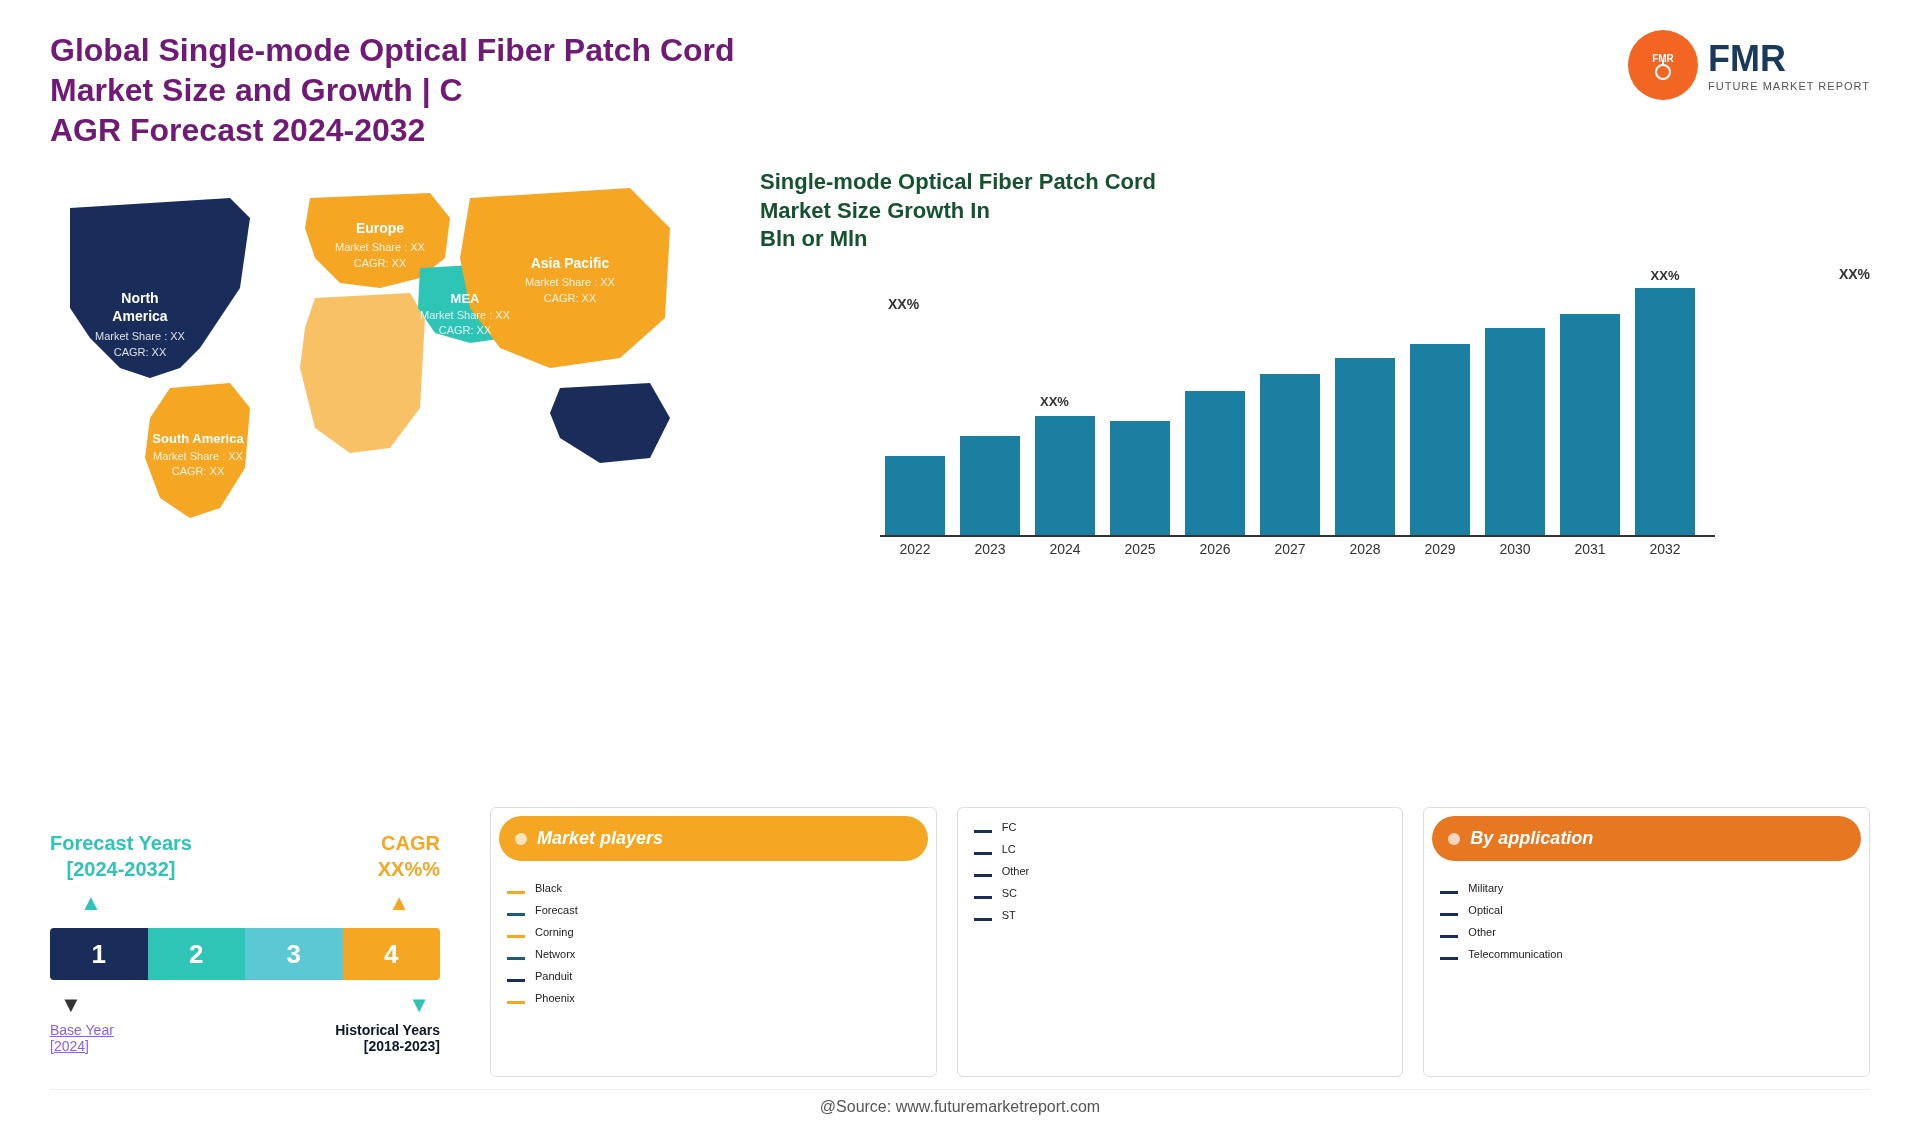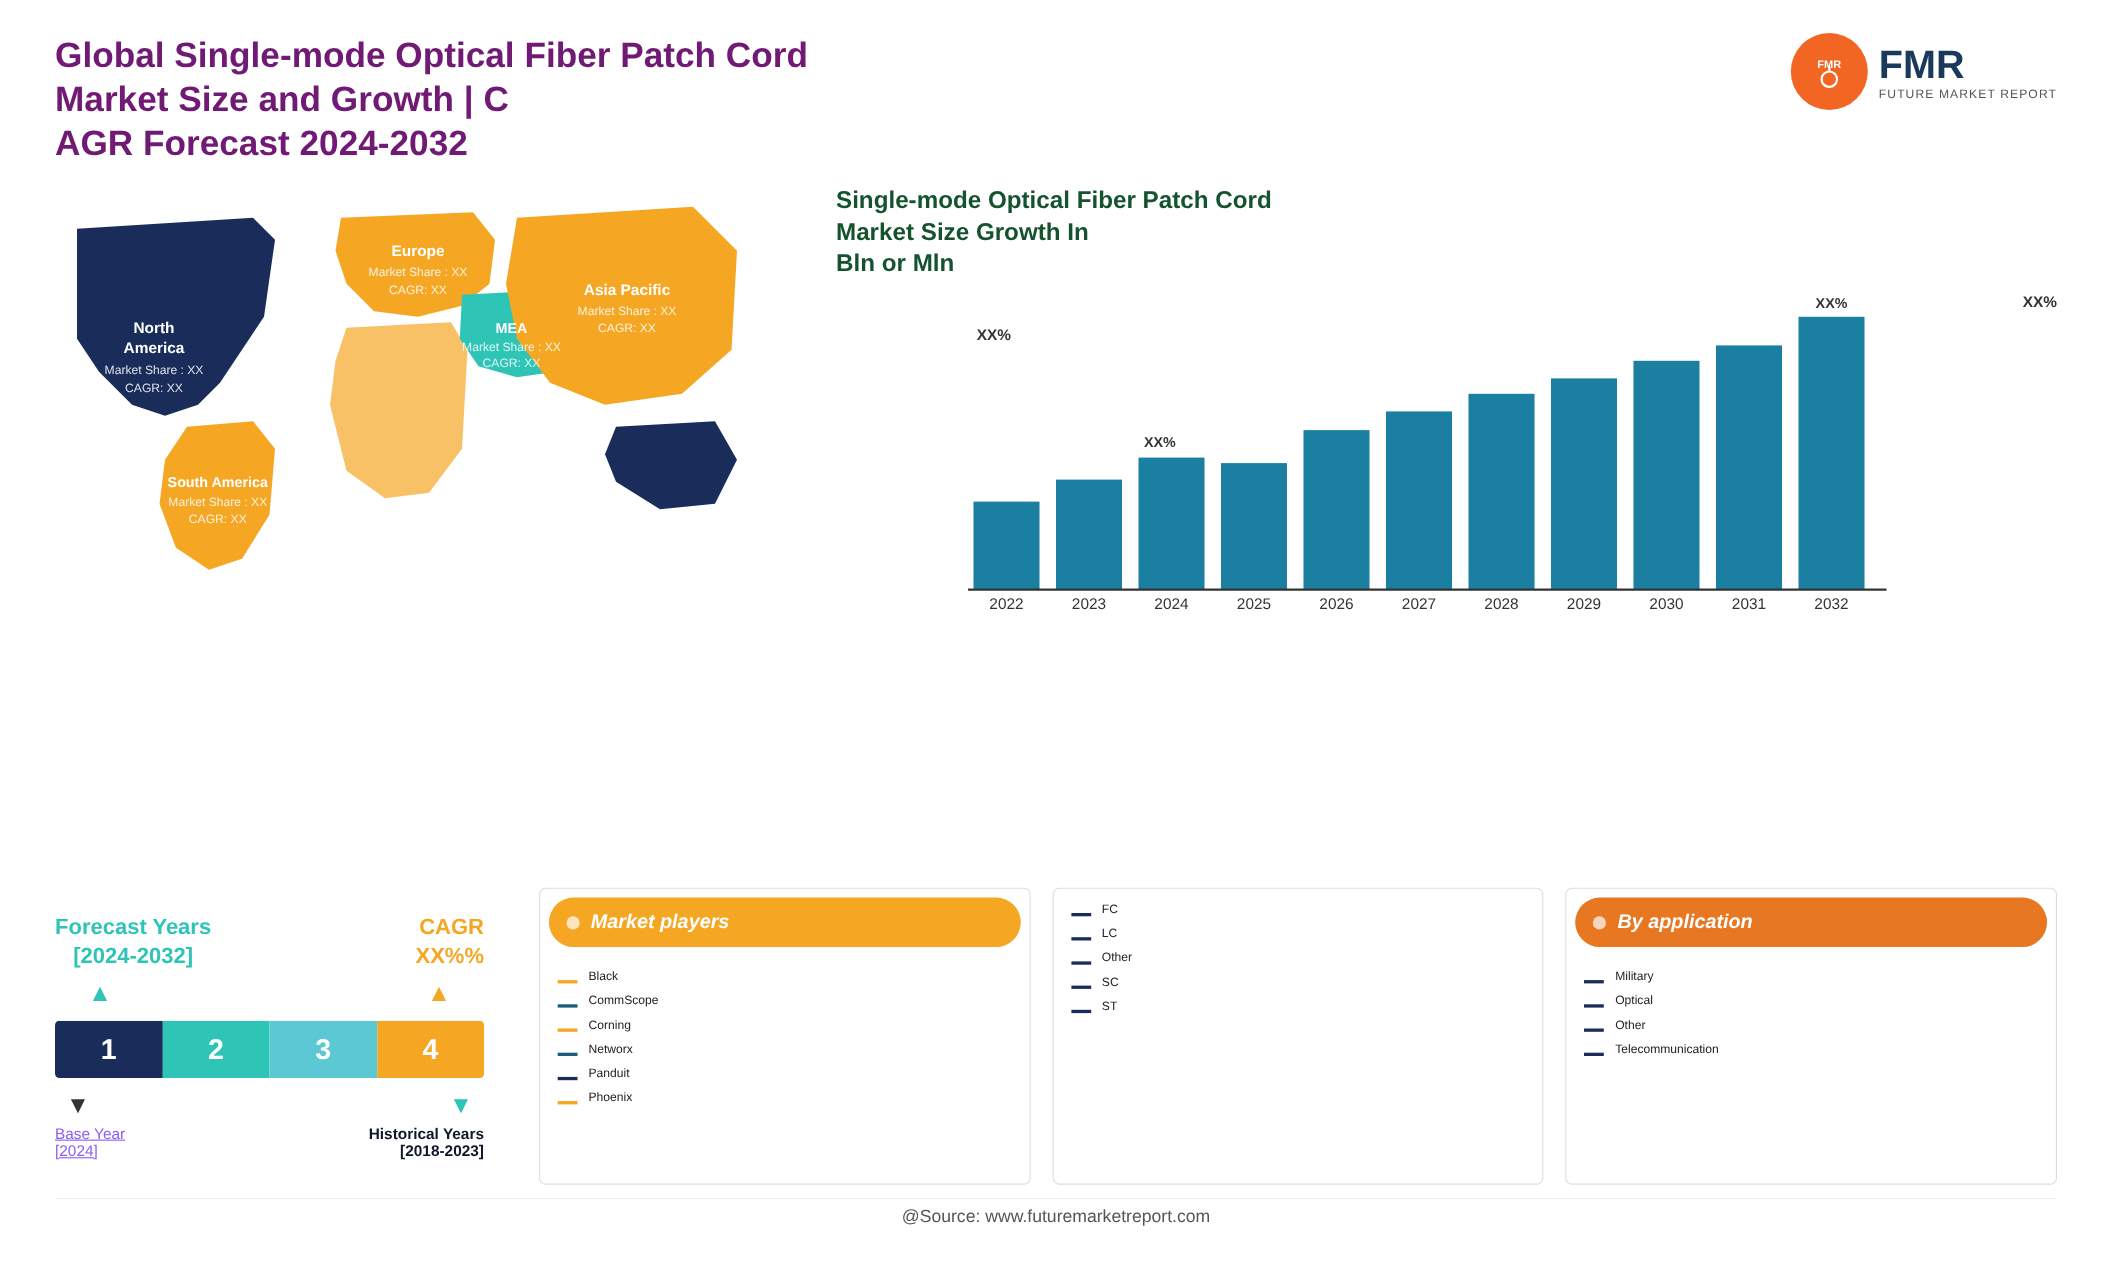--- a/index.html
+++ b/index.html
@@ -373,21 +373,21 @@
           <div class="card-dot"></div>
           <span>Market players</span>
         </div>
         <div class="card-items">
           <div class="card-item">
             <div class="item-dash dash-orange"></div>
             <span>Black</span>
           </div>
           <div class="card-item">
             <div class="item-dash dash-blue"></div>
-            <span>CommScope</span>
+            <span>Forecast</span>
           </div>
           <div class="card-item">
             <div class="item-dash dash-orange"></div>
             <span>Corning</span>
           </div>
           <div class="card-item">
             <div class="item-dash dash-blue"></div>
             <span>Networx</span>
           </div>
           <div class="card-item">

